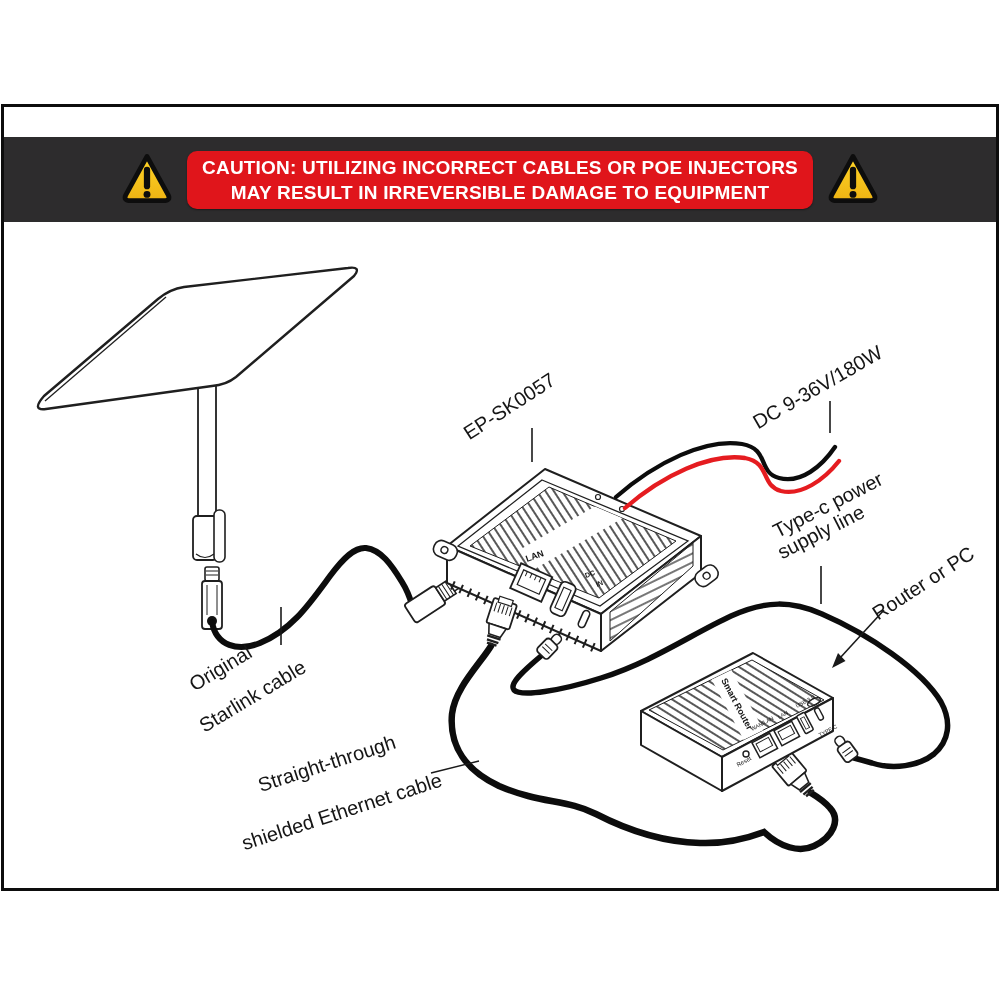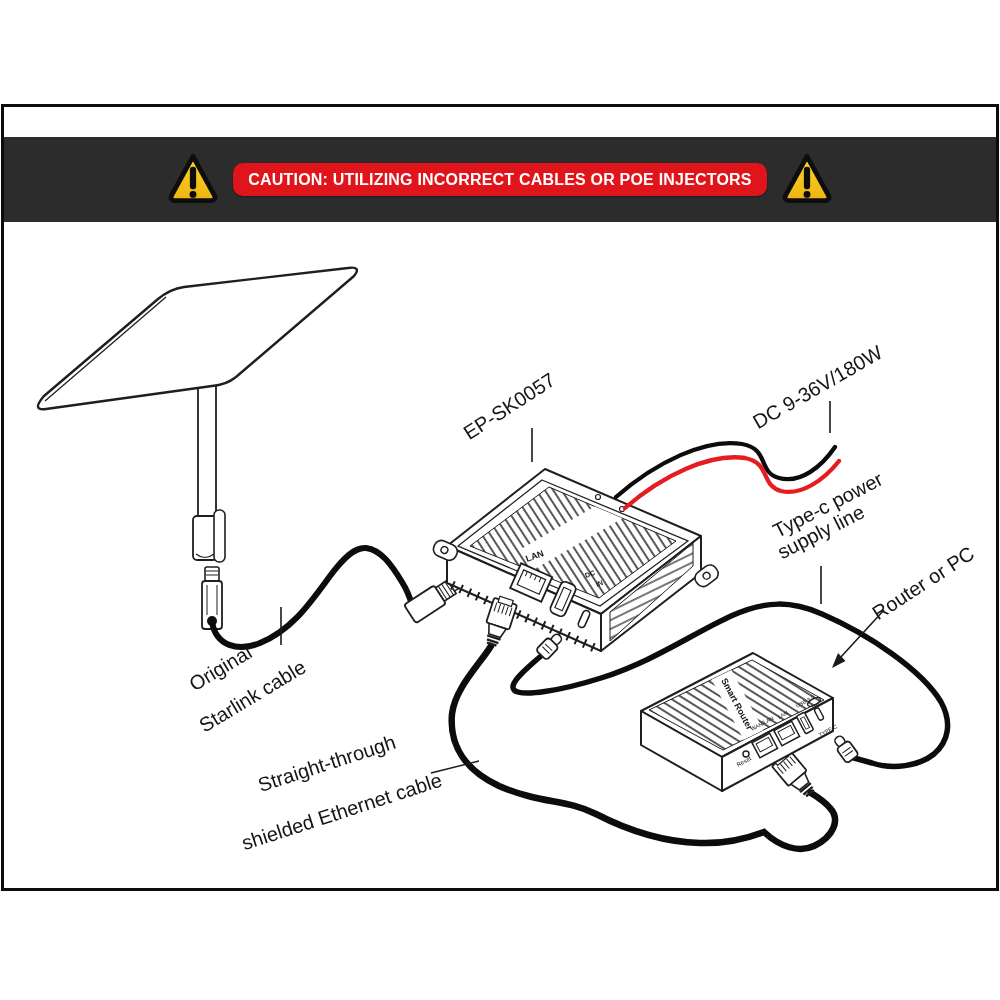--- a/index.html
+++ b/index.html
@@ -10,21 +10,21 @@
   .frame{
     position:absolute;left:1px;top:104px;width:992px;height:781px;
     border:3px solid #0d0d0d;background:#ffffff;
   }
   .banner{
     position:absolute;left:0;top:30px;width:100%;height:85px;
     background:#2d2c2d;display:flex;align-items:center;justify-content:center;gap:15px;
   }
   .caution-box{
     background:#e0151b;border-radius:10px;padding:4px 15px;
-    color:#ffffff;font-weight:bold;font-size:16px;line-height:25px;
+    color:#ffffff;font-weight:bold;font-size:19px;line-height:25px;
     text-align:center;white-space:nowrap;letter-spacing:.2px;
     box-shadow:0 1px 2px rgba(0,0,0,.4);
   }
   .tri{width:50px;height:55px;flex:0 0 auto;}
   svg.art{position:absolute;left:0;top:0;width:1000px;height:1000px;}
   svg text{font-family:"Liberation Sans",sans-serif;fill:#151515;}
   .lbl{font-size:20px;}
   .dev{font-weight:bold;}
 </style>
 </head>
@@ -38,20 +38,21 @@
           <stop offset="0" stop-color="#ffd527"></stop>
             <stop offset="1" stop-color="#eeb313"></stop>
         </linearGradient>
       </defs>
       <path d="M26 4 L48 44 Q51 50 43 50 L9 50 Q1 50 4 44 Z" fill="url(#yg)" stroke="#0d0d0d" stroke-width="5" stroke-linejoin="round"></path>
       <line x1="26" y1="18" x2="26" y2="35" stroke="#0d0d0d" stroke-width="6.5" stroke-linecap="round"></line>
       <circle cx="26" cy="43.5" r="3.6" fill="#0d0d0d"></circle>
     </svg>
     <div class="caution-box">
       <div>CAUTION: UTILIZING INCORRECT CABLES OR POE INJECTORS</div>
+      <div>MAY RESULT IN IRREVERSIBLE DAMAGE TO EQUIPMENT</div>
     </div>
     <svg class="tri" viewBox="0 0 52 56">
       <path d="M26 4 L48 44 Q51 50 43 50 L9 50 Q1 50 4 44 Z" fill="url(#yg)" stroke="#0d0d0d" stroke-width="5" stroke-linejoin="round"></path>
       <line x1="26" y1="18" x2="26" y2="35" stroke="#0d0d0d" stroke-width="6.5" stroke-linecap="round"></line>
       <circle cx="26" cy="43.5" r="3.6" fill="#0d0d0d"></circle>
     </svg>
   </div>
 </div>
 
 <svg class="art" viewBox="0 0 1000 1000">

